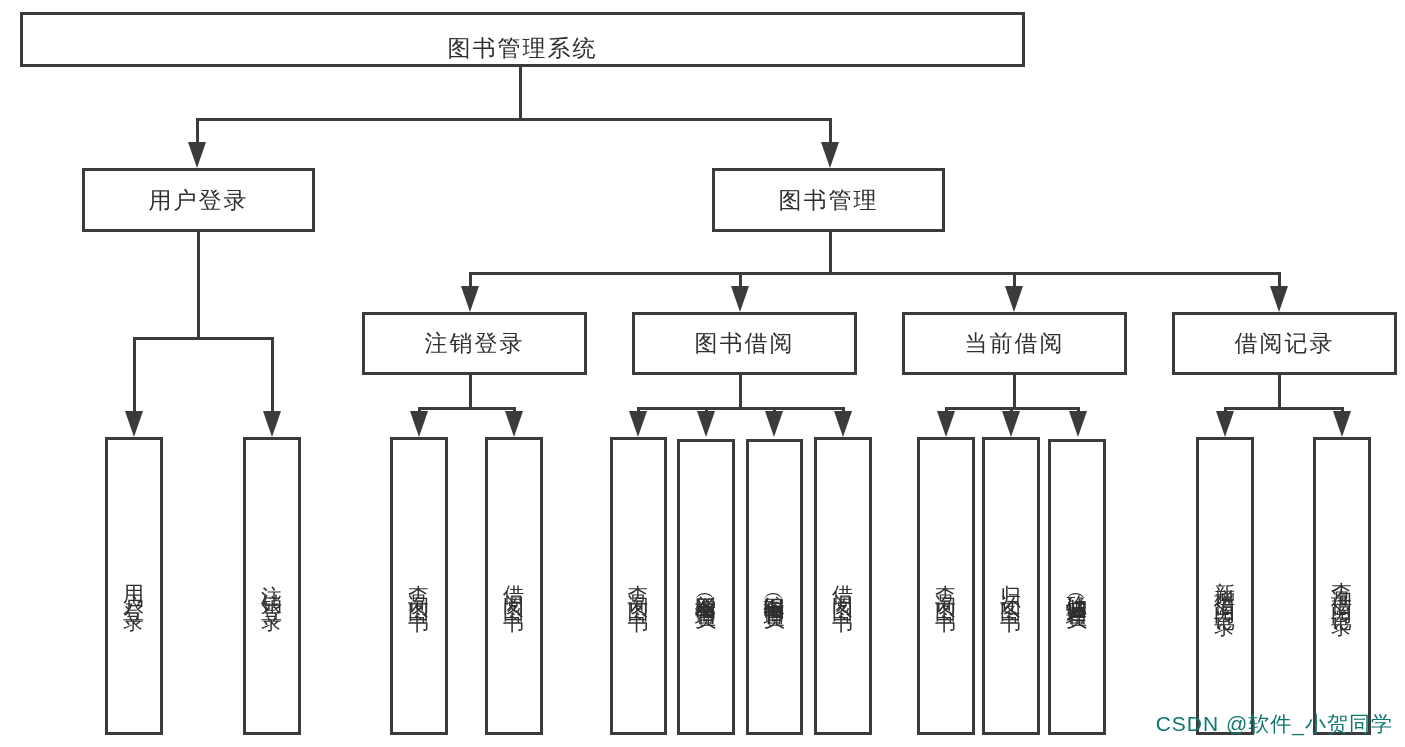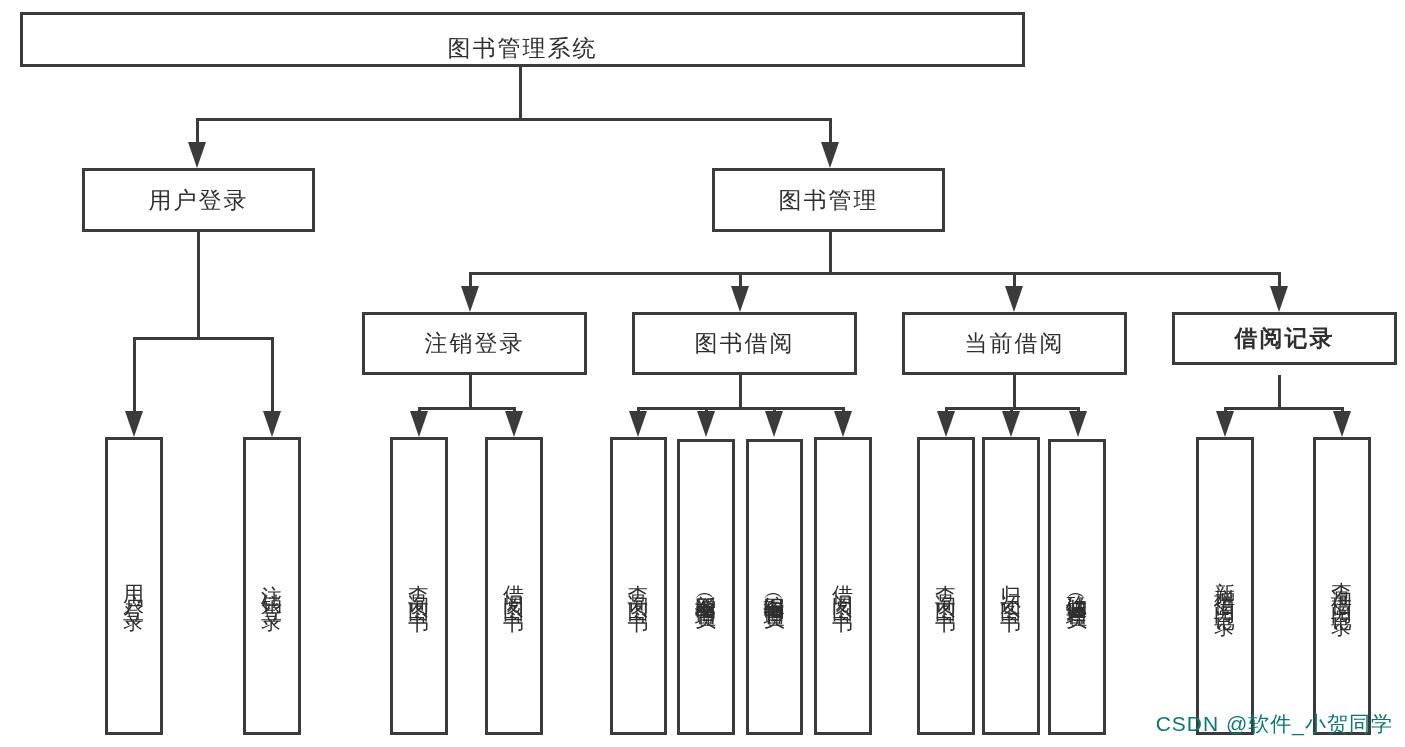--- a/index.html
+++ b/index.html
@@ -107,21 +107,21 @@
 
   <div class="box" style="left:362px;top:312px;width:225px;height:63px;">
     <span class="hlabel">注销登录</span>
   </div>
   <div class="box" style="left:902px;top:312px;width:225px;height:63px;">
     <span class="hlabel">当前借阅</span>
   </div>
   <div class="box" style="left:632px;top:312px;width:225px;height:63px;">
     <span class="hlabel">图书借阅</span>
   </div>
-  <div class="box" style="left:1172px;top:312px;width:225px;height:53px;font-weight:bold;">
+  <div class="box" style="left:1172px;top:312px;width:225px;height:63px;">
     <span class="hlabel">借阅记录</span>
   </div>
 
   <div class="box" style="left:105px;top:437px;width:58px;height:298px;">
     <span class="vtext s9">用户登录</span>
   </div>
   <div class="box" style="left:243px;top:437px;width:58px;height:298px;">
     <span class="vtext s9">注销登录</span>
   </div>
 

